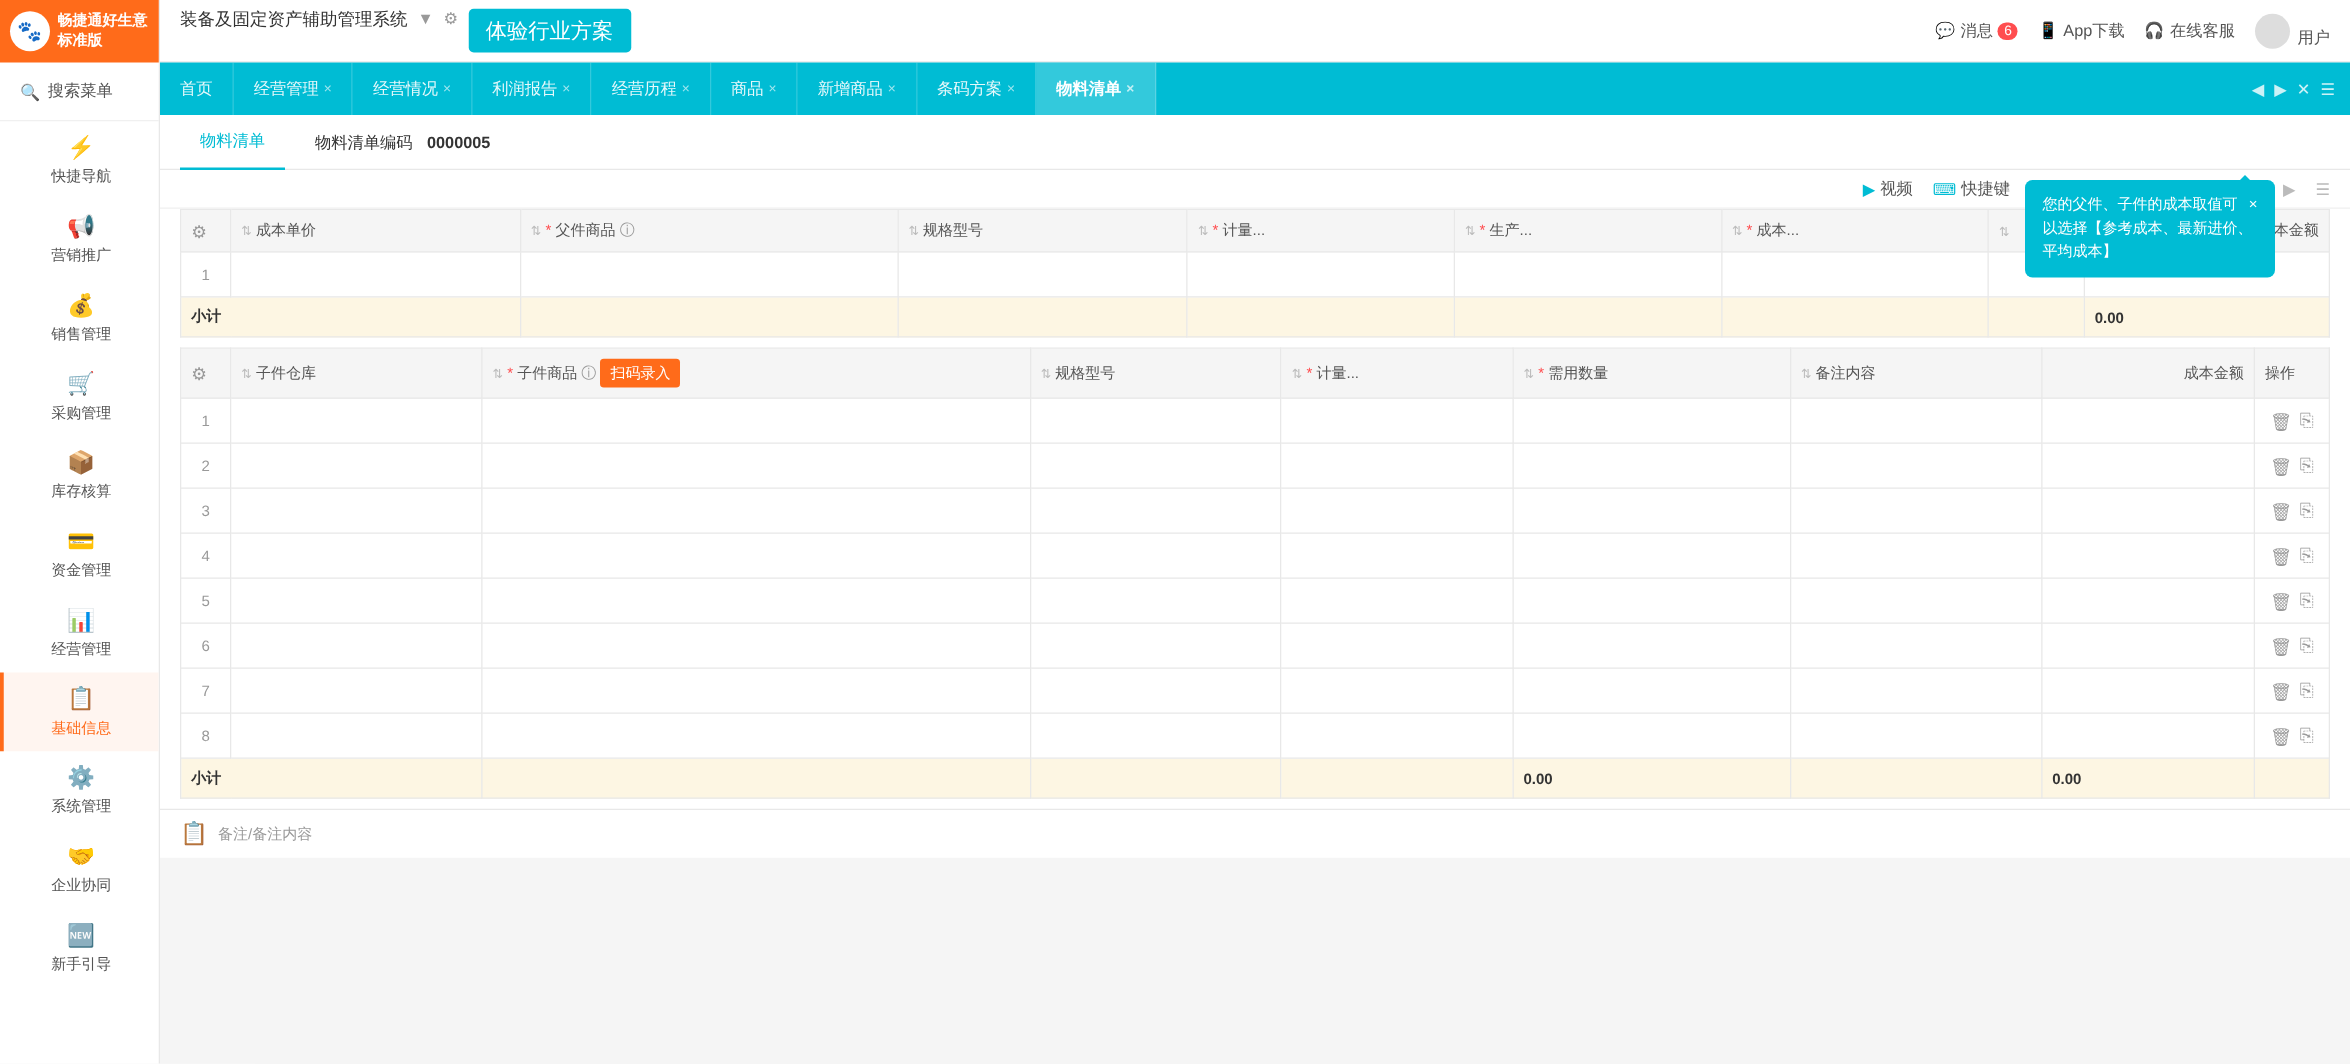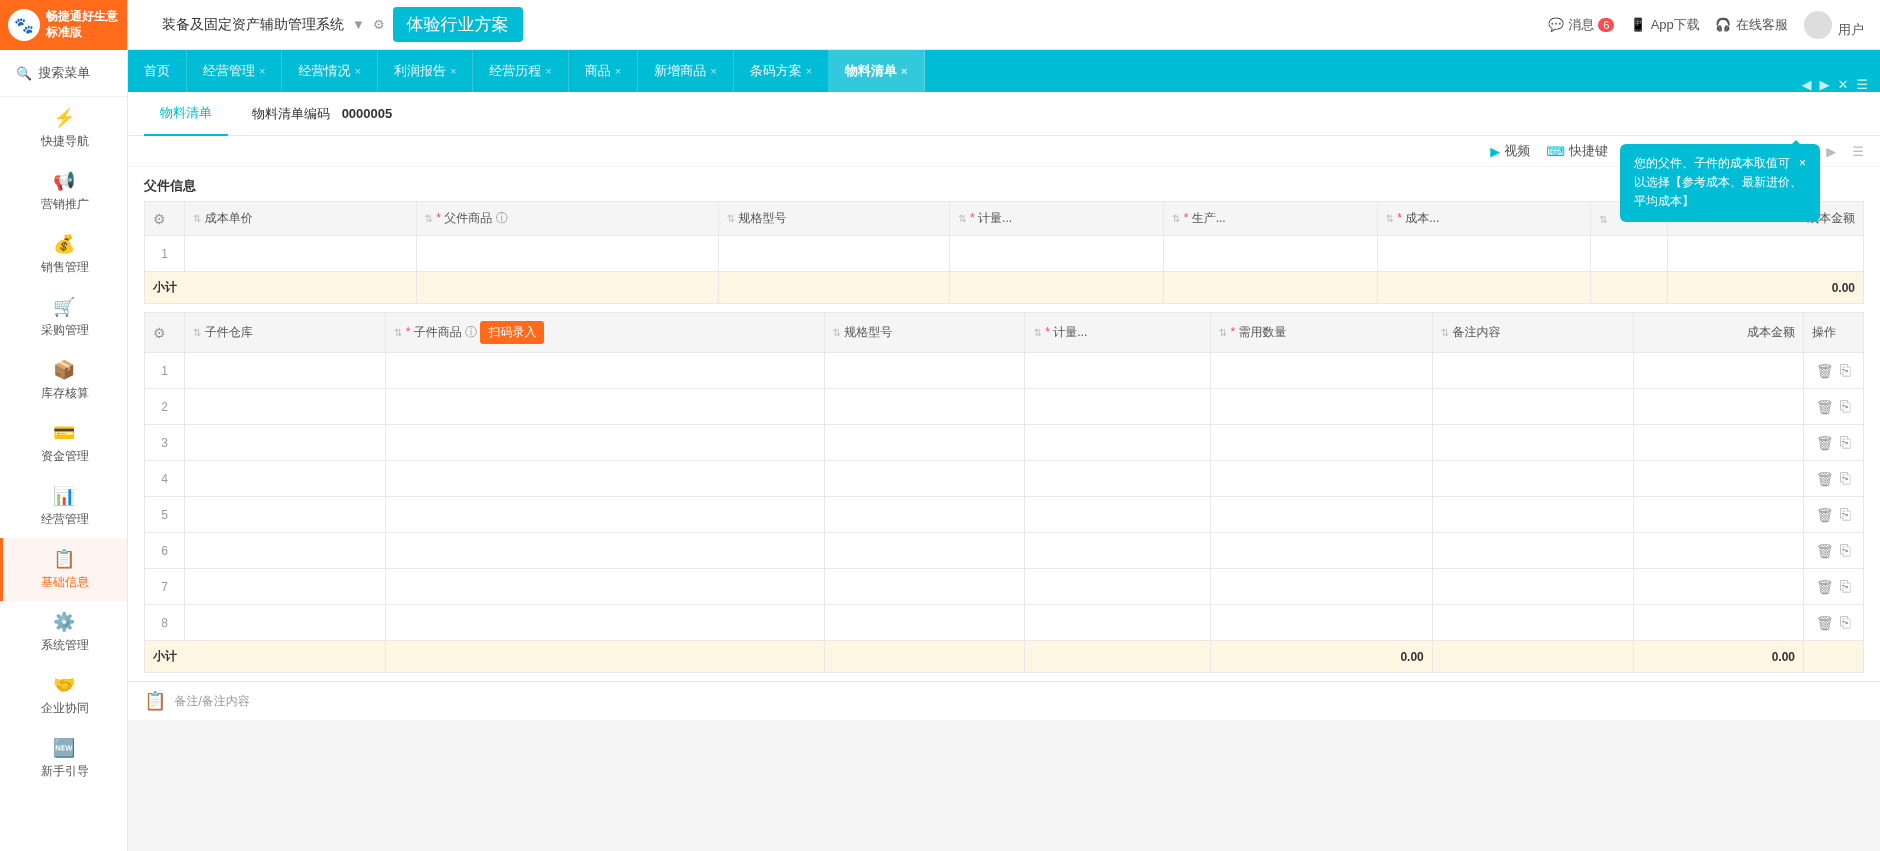--- a/index.html
+++ b/index.html
@@ -71,42 +71,42 @@
     
     .topbar {
       background: #fff;
       height: 50px;
       display: flex;
       align-items: center;
       justify-content: space-between;
       padding: 0 16px;
       border-bottom: 1px solid #e8e8e8;
     }
-    .topbar-left { display: flex; align-items: center; gap: 8px; font-size: 13px; color: #333; margin-left: 18px; }
+    .topbar-left { display: flex; align-items: flex-start; gap: 8px; font-size: 13px; color: #333; }
     .topbar-system { font-size: 14px; color: #333; }
     .topbar-arrow { color: #999; }
     .topbar-exp-btn {
       background: #00bcd4;
       color: #fff;
       border: none;
       padding: 6px 14px;
       border-radius: 4px;
       cursor: pointer;
       font-size: 17px;
     }
     .topbar-right { display: flex; align-items: center; gap: 16px; color: #555; font-size: 13px; }
     .topbar-icon-btn { background: none; border: none; cursor: pointer; color: #555; display: flex; align-items: center; gap: 4px; font-size: 13px; }
     .badge { background: #ff4d4f; color: #fff; border-radius: 10px; padding: 1px 5px; font-size: 11px; }
     .user-avatar { width: 28px; height: 28px; background: #ddd; border-radius: 50%; display: inline-block; }
 
     
     .nav-tabs {
       background: #00bcd4;
       display: flex;
-      align-items: flex-end;
+      align-items: center;
       padding: 0;
       height: 42px;
       overflow-x: auto;
     }
     .nav-tabs::-webkit-scrollbar { height: 0; }
     .nav-tab {
       display: flex;
       align-items: center;
       gap: 4px;
       padding: 0 16px;
@@ -230,21 +230,21 @@
       width: 40px;
     }
     .data-table .subtotal-row td {
       background: #fdf6e3;
       padding: 6px 8px;
       font-weight: bold;
       color: #333;
       height: 32px;
     }
     .subtotal-label { padding-left: 8px; }
-    .subtotal-val { text-align: right; padding-right: 8px; }
+    .subtotal-val { padding-right: 8px; }
 
     .settings-col { width: 40px; text-align: center; }
     .action-col { width: 60px; }
 
     .scan-btn {
       background: #ff6b1a;
       color: #fff;
       border: none;
       padding: 3px 8px;
       border-radius: 3px;
@@ -447,21 +447,20 @@
         <span style="cursor:pointer;color:#bbb;">▶</span>
         <span style="cursor:pointer;color:#bbb;">☰</span>
 
         <div class="tooltip-popup">
           <span class="tooltip-close">×</span>
           <span>您的父件、子件的成本取值可以选择【参考成本、最新进价、平均成本】</span>
         </div>
       </div>
 
       <div class="section">
-        <div class="section-title">父件信息</div>
         <table class="data-table">
           <thead>
             <tr>
               <th class="settings-col">
                 <span class="gear-icon">⚙</span>
               </th>
               <th>
                 <span class="col-sort">⇅</span>
                 <span>成本单价</span>
               </th>

